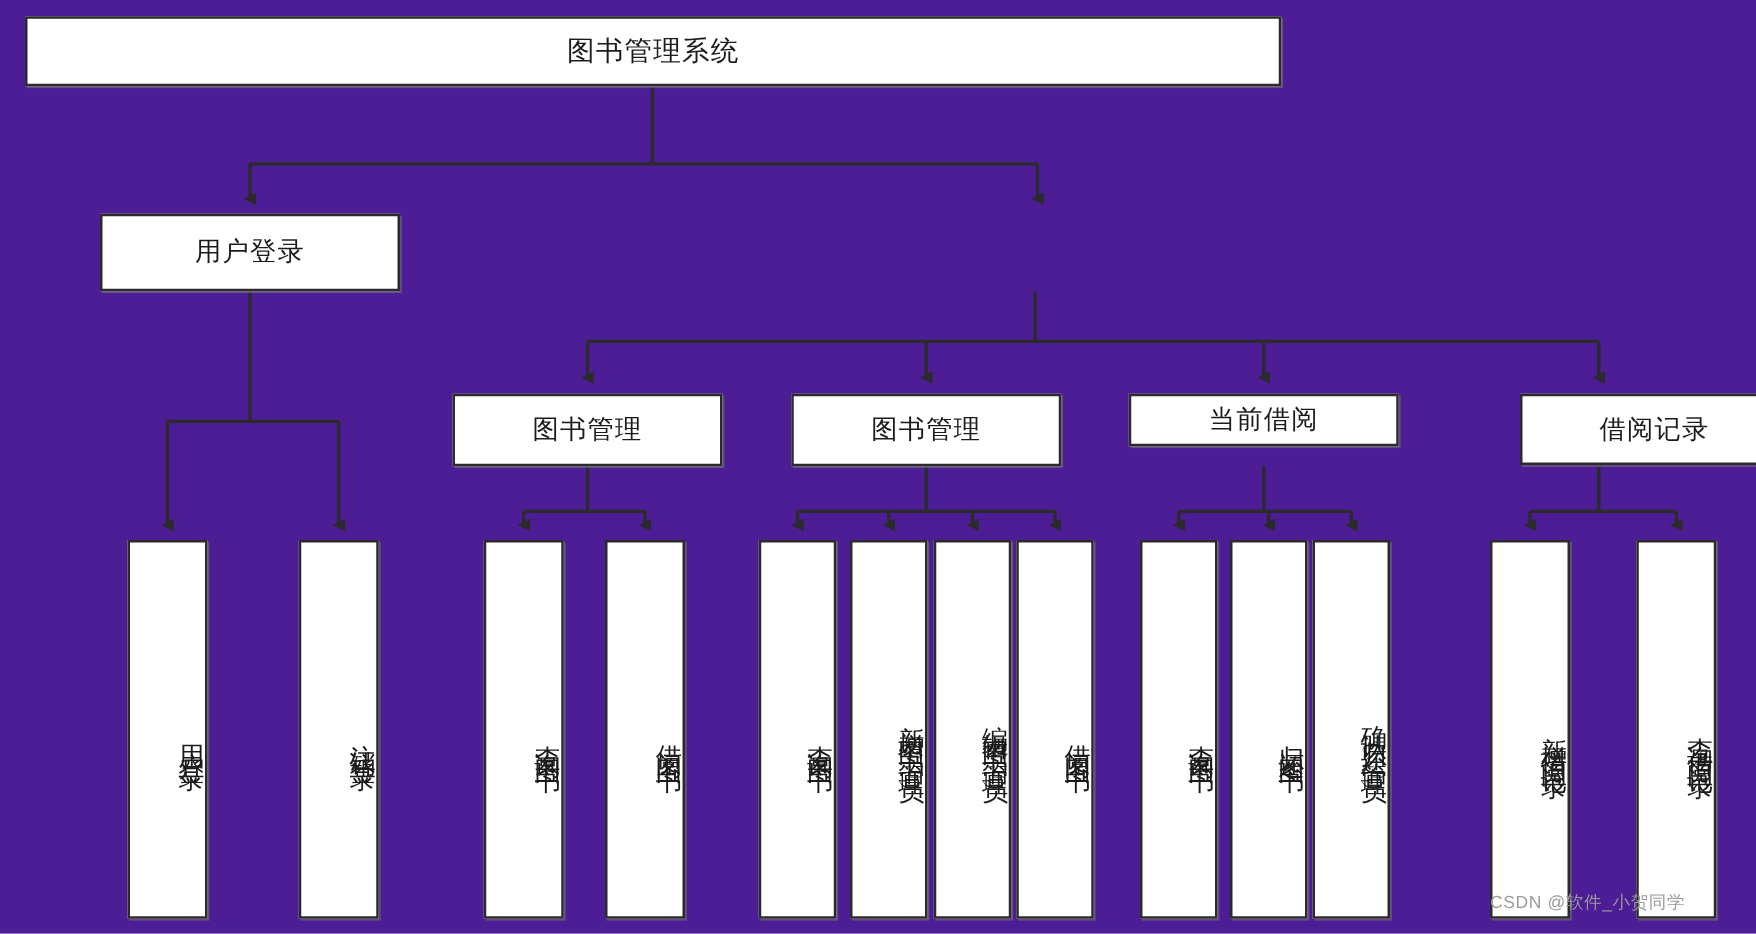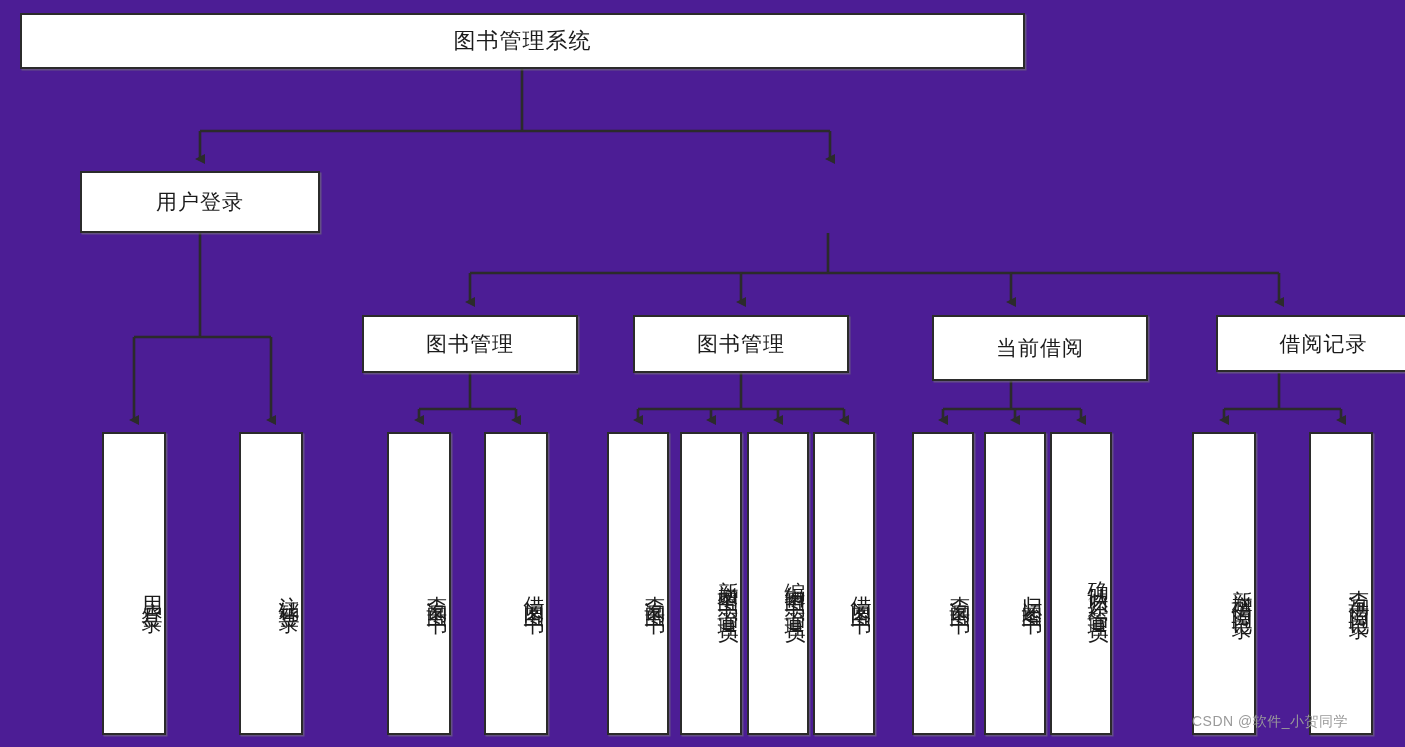--- a/index.html
+++ b/index.html
@@ -130,21 +130,21 @@
   <div class="node horiz" style="left:80px; top:171px; width:240px; height:62px;">
     <span>用户登录</span>
   </div>
 
   <div class="node horiz" style="left:362px; top:315px; width:216px; height:58px;">
     <span>图书管理</span>
   </div>
   <div class="node horiz" style="left:633px; top:315px; width:216px; height:58px;">
     <span>图书管理</span>
   </div>
-  <div class="node horiz" style="left:932px; top:315px; width:216px; height:66px;">
+  <div class="node horiz" style="left:903px; top:315px; width:216px; height:42px;">
     <span>当前借阅</span>
   </div>
   <div class="node horiz" style="left:1216px; top:315px; width:215px; height:57px;">
     <span>借阅记录</span>
   </div>
 
   <div class="node vert" style="left:102px; top:432px; width:64px; height:303px;">
     <span class="vlabel">用户登录</span>
   </div>
   <div class="node vert" style="left:239px; top:432px; width:64px; height:303px;">

